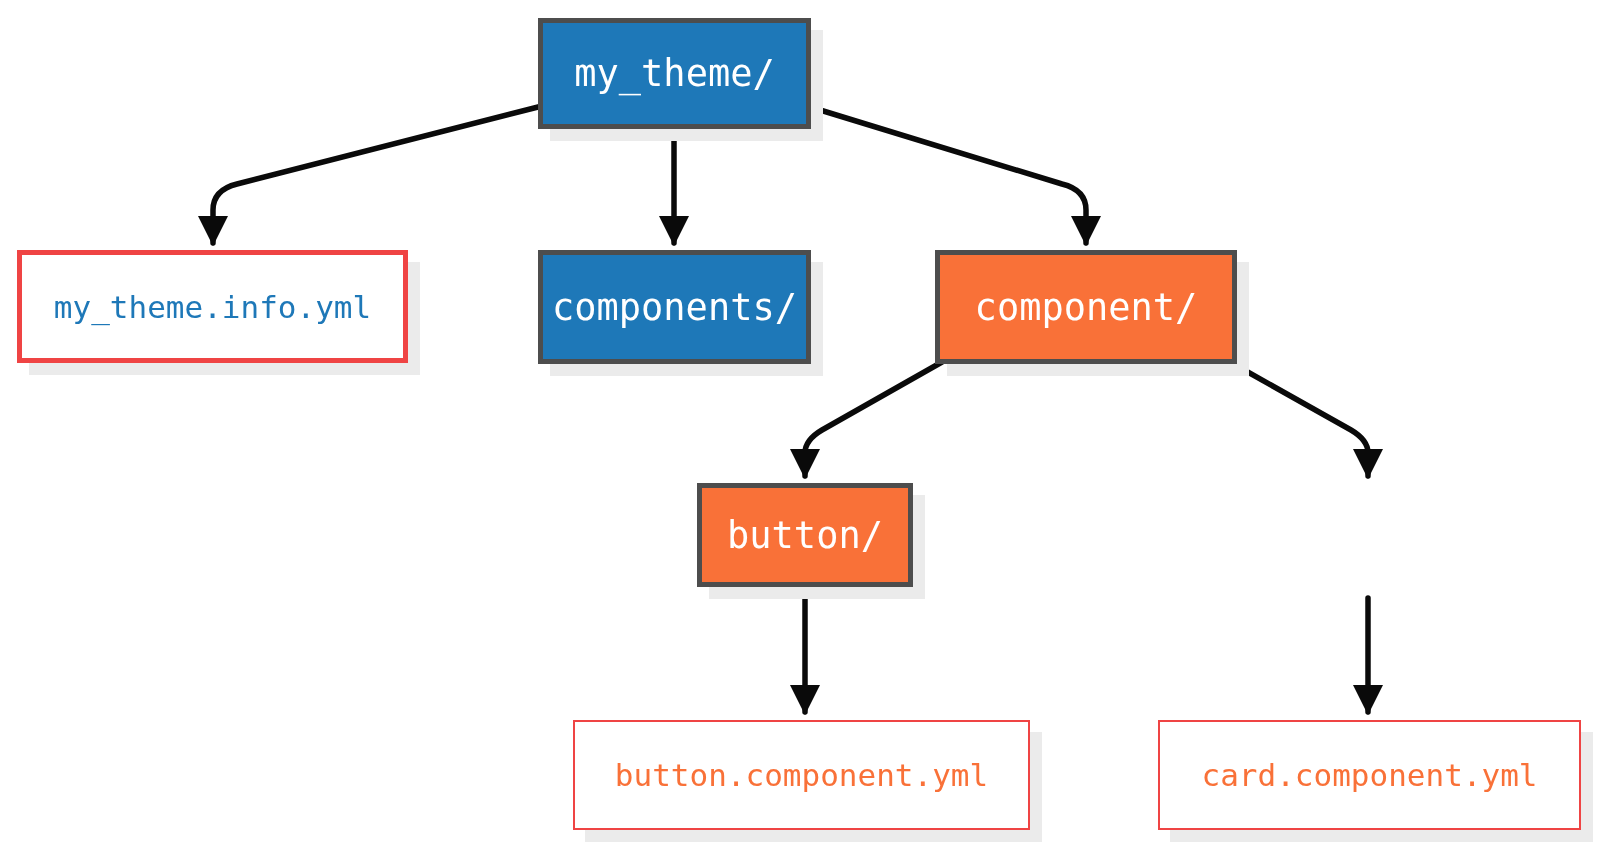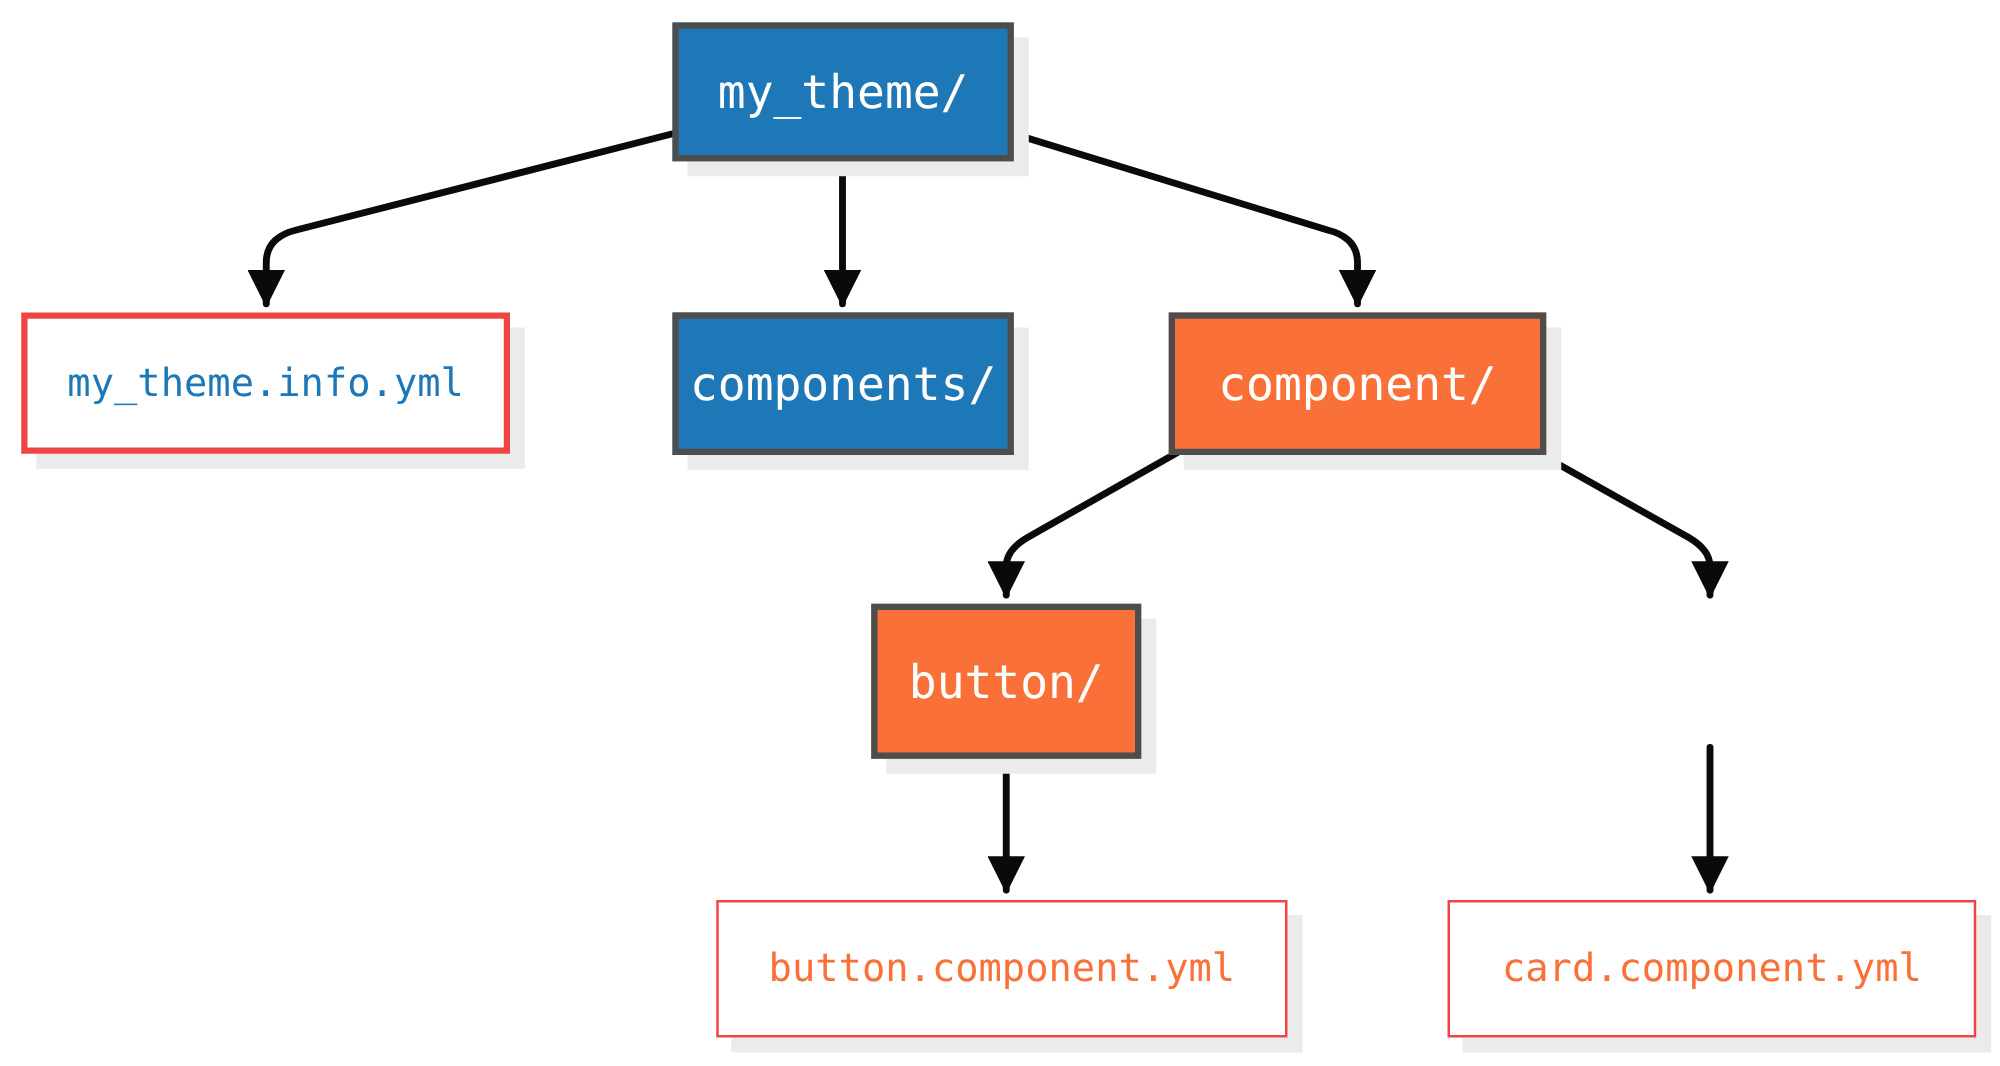--- a/index.html
+++ b/index.html
@@ -66,21 +66,21 @@
   </div>
 
   <div class="node folder blue" style="left:538px;top:250px;width:273px;height:114px">
     <span>components/</span>
   </div>
 
   <div class="node folder orange" style="left:935px;top:250px;width:302px;height:114px">
     <span>component/</span>
   </div>
 
-  <div class="node folder orange" style="left:697px;top:483px;width:216px;height:124px">
+  <div class="node folder orange" style="left:697px;top:483px;width:216px;height:104px">
     <span>button/</span>
   </div>
 
 
   <div class="node file thin orange-text" style="left:573px;top:720px;width:457px;height:110px">
     <span>button.component.yml</span>
   </div>
 
   <div class="node file thin orange-text" style="left:1158px;top:720px;width:423px;height:110px">
     <span>card.component.yml</span>

